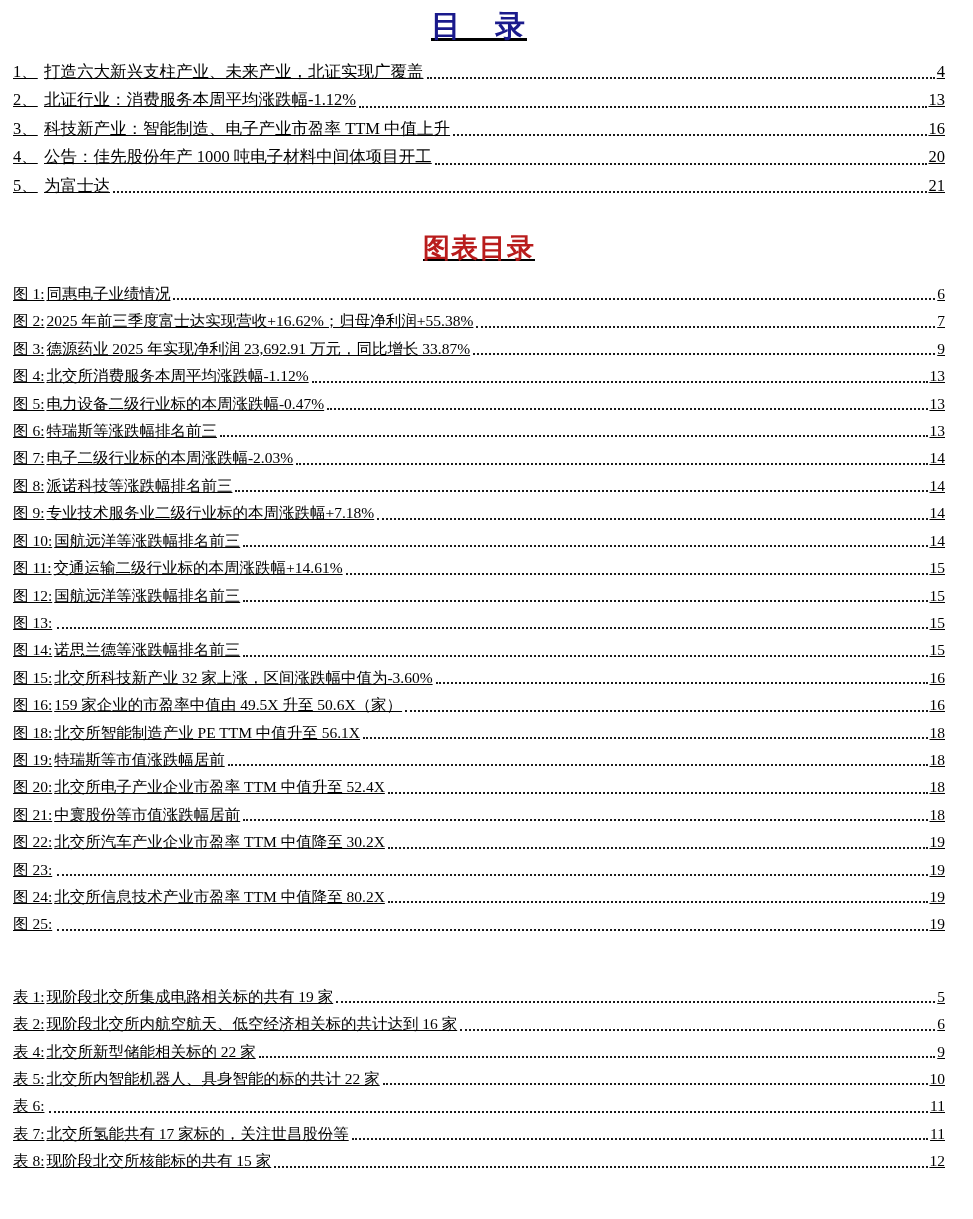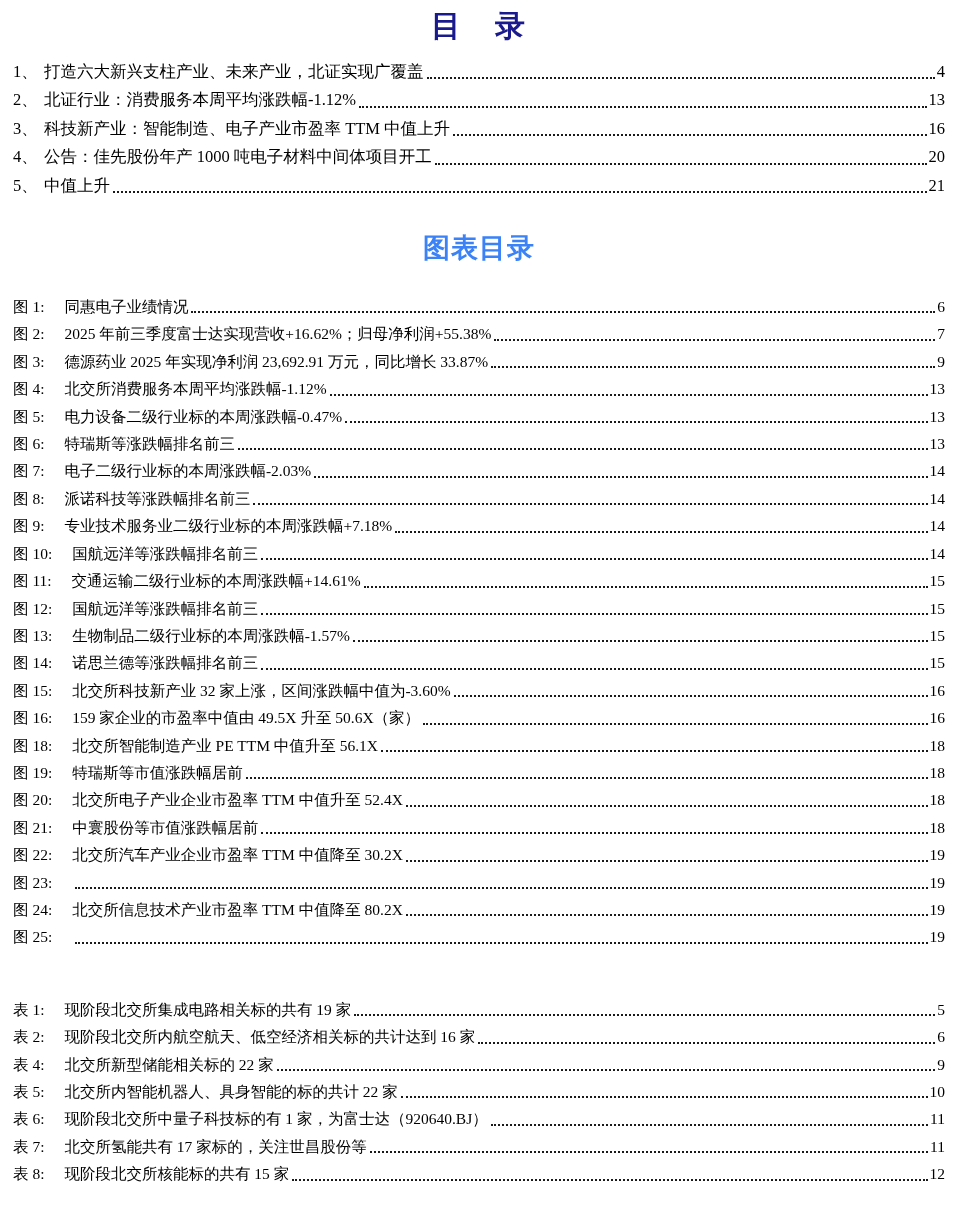--- a/index.html
+++ b/index.html
@@ -10,58 +10,59 @@
     height: 1219px;
     overflow: hidden;
     font-family: "Liberation Serif", "DejaVu Serif", serif;
     color: #000000;
   }
   .page {
     box-sizing: border-box;
     width: 973px;
     height: 1219px;
     padding: 6px 28px 0 13px;
+    text-decoration: underline;
   }
   .main-title {
     margin: 2px 0 0 0;
     text-align: center;
     font-size: 30px;
     line-height: 36px;
     font-weight: bold;
     color: #1a1a8c;
     letter-spacing: 2px;
   }
   .sub-title {
-    margin: 32px 0 29px 0;
+    margin: 32px 0 16px 0;
     text-align: center;
     font-size: 27px;
     line-height: 32px;
     font-weight: bold;
-    color: #3b82f6;
+    color: #b91c1c;
     letter-spacing: 1px;
   }
   .toc-list { margin-top: 14px; }
   .row {
     display: flex;
     align-items: baseline;
     white-space: nowrap;
   }
   .toc-row {
     font-size: 16.5px;
     line-height: 28.4px;
   }
   .toc-row .num {
     flex: 0 0 31px;
   }
   .fig-row {
     font-size: 15.5px;
     line-height: 27.4px;
   }
   .fig-row .lbl {
-    margin-right: 20px;
+    margin-right: 2px;
   }
   .leader {
     flex: 1 1 auto;
     min-width: 10px;
     align-self: flex-end;
     border-bottom: 2px dotted #1a1a1a;
     margin: 0 2px 7px 3px;
   }
   .pg {
     flex: 0 0 auto;
@@ -100,21 +101,21 @@
 
       <div class="row toc-row">
         <span class="num">4、</span>
         <span class="txt">公告：佳先股份年产 1000 吨电子材料中间体项目开工</span>
         <span class="leader"></span>
         <span class="pg">20</span>
       </div>
 
       <div class="row toc-row">
         <span class="num">5、</span>
-        <span class="txt">中值上升</span>
+        <span class="txt">为富士达</span>
         <span class="leader"></span>
         <span class="pg">21</span>
       </div>
     </div>
 
   <h2 class="sub-title">图表目录</h2>
 
   <div class="fig-list">
 
       <div class="row fig-row">
@@ -196,21 +197,20 @@
 
       <div class="row fig-row">
         <span class="lbl">图 12:</span>
         <span class="txt">国航远洋等涨跌幅排名前三</span>
         <span class="leader"></span>
         <span class="pg">15</span>
       </div>
 
       <div class="row fig-row">
         <span class="lbl">图 13:</span>
-        <span class="txt">生物制品二级行业标的本周涨跌幅-1.57%</span>
         <span class="leader"></span>
         <span class="pg">15</span>
       </div>
 
       <div class="row fig-row">
         <span class="lbl">图 14:</span>
         <span class="txt">诺思兰德等涨跌幅排名前三</span>
         <span class="leader"></span>
         <span class="pg">15</span>
       </div>
@@ -311,21 +311,20 @@
 
       <div class="row fig-row">
         <span class="lbl">表 5:</span>
         <span class="txt">北交所内智能机器人、具身智能的标的共计 22 家</span>
         <span class="leader"></span>
         <span class="pg">10</span>
       </div>
 
       <div class="row fig-row">
         <span class="lbl">表 6:</span>
-        <span class="txt">现阶段北交所中量子科技标的有 1 家，为富士达（920640.BJ）</span>
         <span class="leader"></span>
         <span class="pg">11</span>
       </div>
 
       <div class="row fig-row">
         <span class="lbl">表 7:</span>
         <span class="txt">北交所氢能共有 17 家标的，关注世昌股份等</span>
         <span class="leader"></span>
         <span class="pg">11</span>
       </div>

